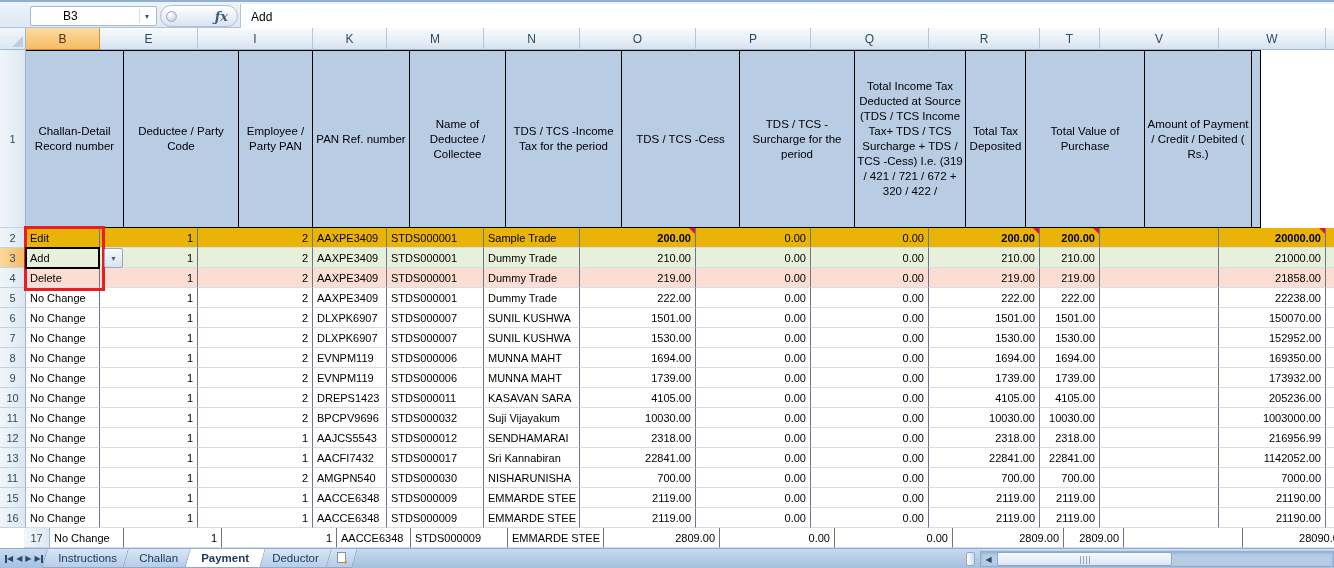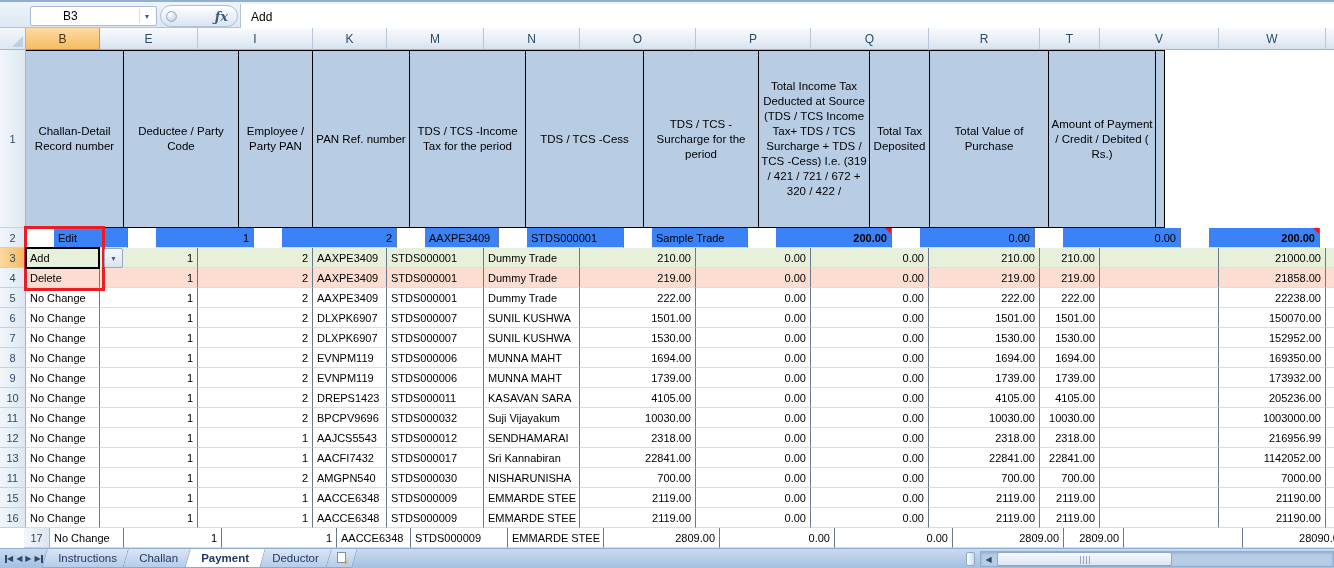--- a/index.html
+++ b/index.html
@@ -45,21 +45,21 @@
   .gutter.sel { background:linear-gradient(90deg,#fcd9a0,#f5ba60); }
   .cell { flex:none; font-size:11px; color:#000; display:flex; align-items:center;
     padding:0 4px; overflow:hidden; white-space:nowrap; position:relative;
     border-right:1px solid #6a7889; border-bottom:1px solid #d5dde8; background:#fff; }
   .h1 .cell { background:#b8cce4; border-right:1px solid #000; border-bottom:1px solid #000;
     border-top:1px solid #000; white-space:normal; text-align:center; justify-content:center;
     font-size:11.5px; line-height:15px; padding:8px 2px; }
   .h1 .cell:first-of-type { border-left:1px solid #000; }
   .num { justify-content:flex-end; }
   .bold { font-weight:bold; }
-  .fill-yellow .cell { background:#3b82f6;margin-left:28px; }
+  .fill-yellow .cell { background:#eab308; }
   .fill-green  .cell { background:#e7f0da; }
   .fill-red    .cell { background:#fbddd1; }
   .comment::after { content:""; position:absolute; top:0; right:0;
     border-top:6px solid #e8112d; border-left:6px solid transparent; }
 
   
   .red-box { position:absolute; border:3px solid #ea1c24; z-index:5; pointer-events:none; }
   .sel-box { position:absolute; border:2px solid #000; z-index:6; pointer-events:none; }
   .dv-drop { position:absolute; z-index:7; width:19px; height:20px; border:1px solid #93a9c3; border-radius:2px;
     background:linear-gradient(#f6f9fc,#d9e3ef); display:flex; align-items:center; justify-content:center;
@@ -130,20 +130,21 @@
       <div class="col-h" style="width: 9px;"></div>
     </div>
 
   <div class="grid" id="grid">
       <div class="row h1" style="height: 178px;">
         <div class="gutter">1</div>
         <div class="cell" style="width: 98px; height: 178px;">Challan-Detail Record number</div>
         <div class="cell" style="width: 115px; height: 178px;">Deductee / Party Code</div>
         <div class="cell" style="width: 74px; height: 178px;">Employee / Party PAN</div>
         <div class="cell" style="width: 97px; height: 178px;">PAN Ref. number</div>
+        <div class="cell" style="width: 96px; height: 178px;">Name of Deductee / Collectee</div>
         <div class="cell" style="width: 116px; height: 178px;">TDS / TCS -Income Tax for the period</div>
         <div class="cell" style="width: 118px; height: 178px;">TDS / TCS -Cess</div>
         <div class="cell" style="width: 115px; height: 178px;">TDS / TCS - Surcharge  for the period</div>
         <div class="cell" style="width: 111px; height: 178px;">Total Income Tax Deducted at Source (TDS / TCS Income Tax+ TDS / TCS Surcharge + TDS / TCS -Cess) I.e. (319 / 421 / 721 / 672 + 320 / 422 /</div>
         <div class="cell" style="width: 60px; height: 178px;">Total Tax Deposited</div>
         <div class="cell" style="width: 119px; height: 178px;">Total Value of Purchase</div>
         <div class="cell" style="width: 107px; height: 178px;">Amount of Payment  / Credit / Debited ( Rs.)</div>
         <div class="cell" style="width: 9px; height: 178px;"></div>
       </div>
       <div class="row fill-yellow" style="height: 20px;">

